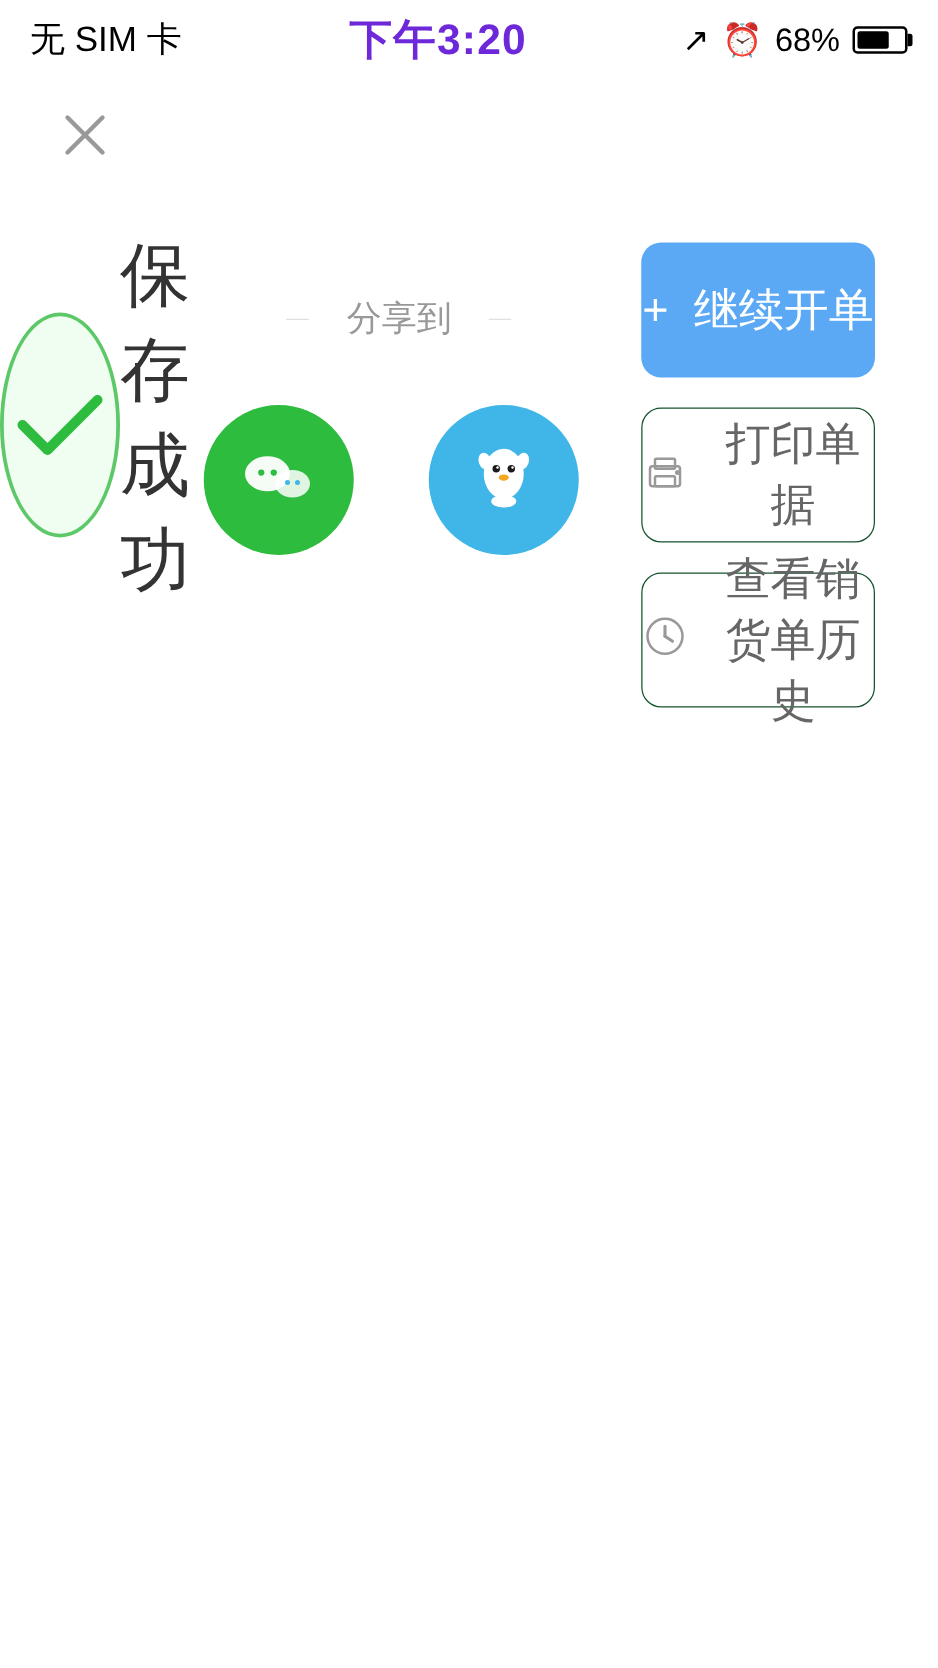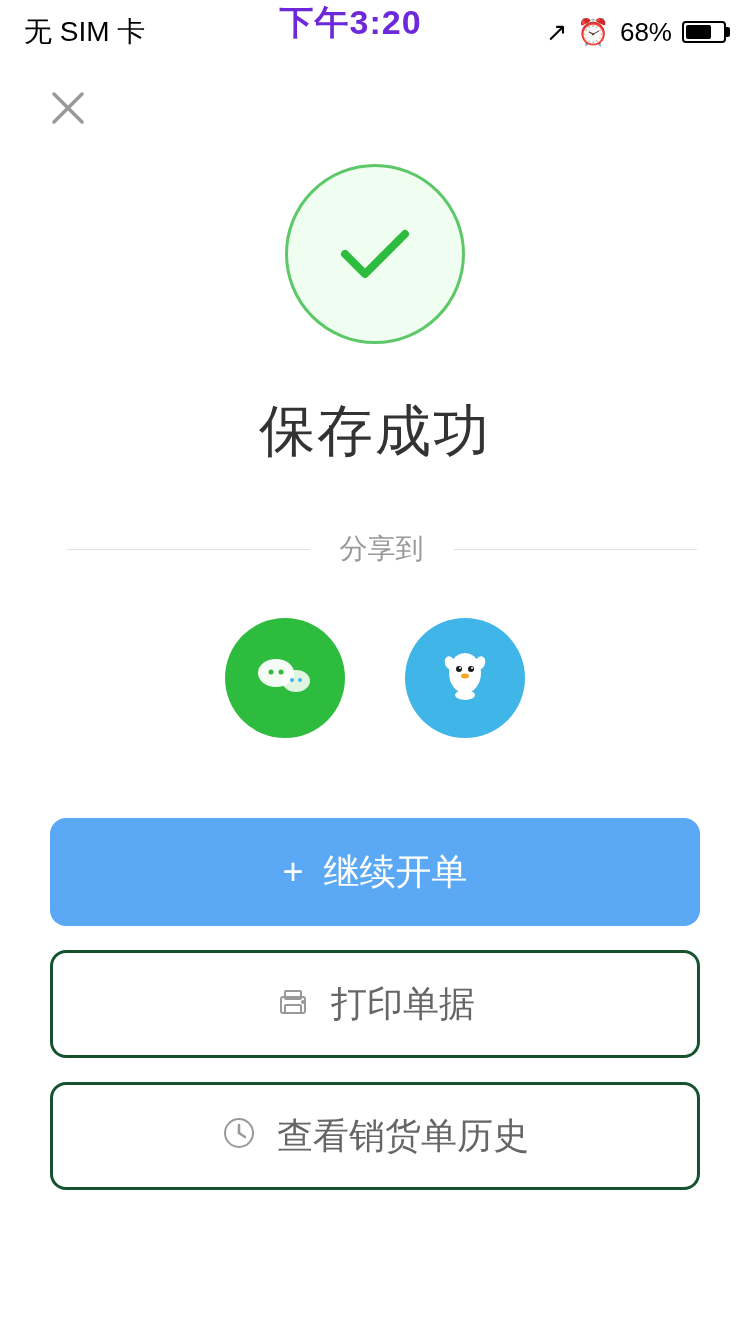--- a/index.html
+++ b/index.html
@@ -11,20 +11,21 @@
       font-family: -apple-system, "PingFang SC", "Helvetica Neue", sans-serif;
       overflow: hidden;
       position: relative;
     }
 
     
     .status-bar {
       width: 100%;
       height: 64px;
       display: flex;
+      align-items: center;
       justify-content: space-between;
       padding: 0 24px;
       background: #fff;
     }
     .status-left {
       display: flex;
       align-items: center;
       gap: 10px;
       font-size: 28px;
       color: #000;
@@ -57,21 +58,21 @@
       cursor: pointer;
     }
     .close-btn svg {
       width: 40px;
       height: 40px;
     }
 
     
     .main-content {
       display: flex;
-      flex-direction: column;
+      flex-direction: row;
       align-items: center;
       padding-top: 100px;
     }
 
     
     .success-circle {
       width: 180px;
       height: 180px;
       border-radius: 50%;
       border: 3px solid #5cc867;
@@ -170,21 +171,21 @@
     }
 
     .action-btn-primary {
       background: #5ba8f5;
       color: #fff;
     }
 
     .action-btn-secondary {
       background: #fff;
       color: #666;
-      border: 3px solid #14532d;
+      border: 1px solid #14532d;
     }
 
     .action-btn-icon {
       font-size: 36px;
       line-height: 1;
     }
     .action-btn-text {
       font-size: 36px;
     }
   </style>

